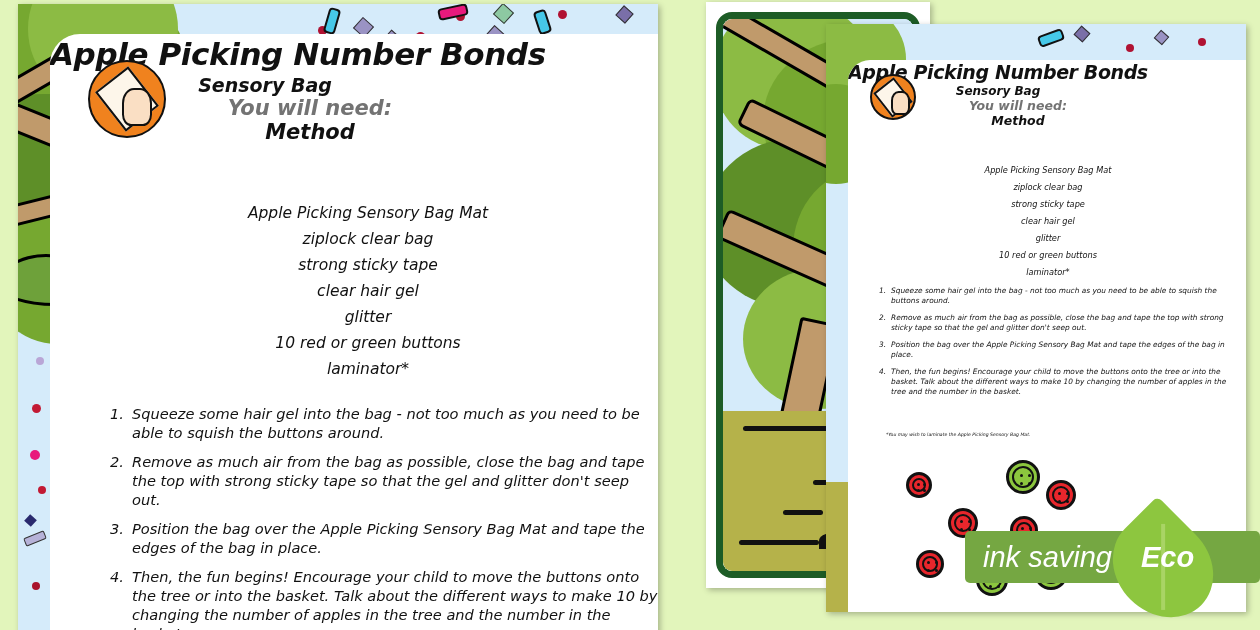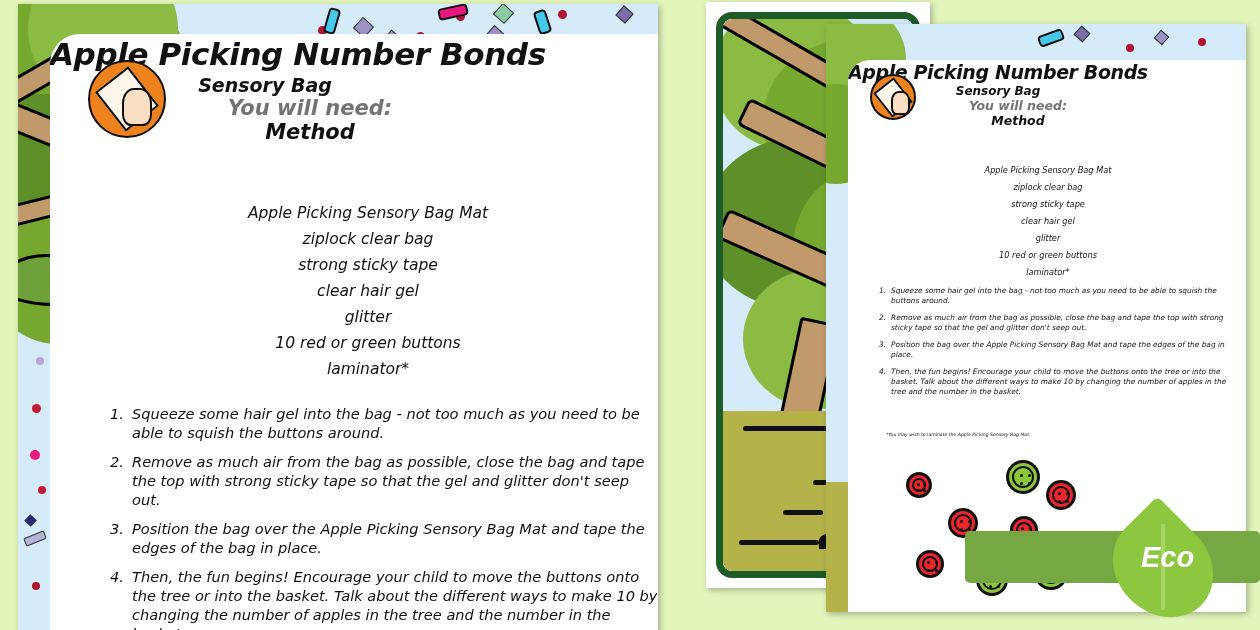--- a/index.html
+++ b/index.html
@@ -351,16 +351,17 @@
         <div class="h" style="left:14px;top:14px;"></div>
       </div>
     </div>
   </div>
 
   <div id="eco">
     <div id="eco-bar"></div>
     <div id="eco-leaf">
       <div class="vein"></div>
     </div>
+    <div id="eco-text">ink saving</div>
     <div id="eco-eco">Eco</div>
   </div>
 
 </div>
 
 </body></html>

